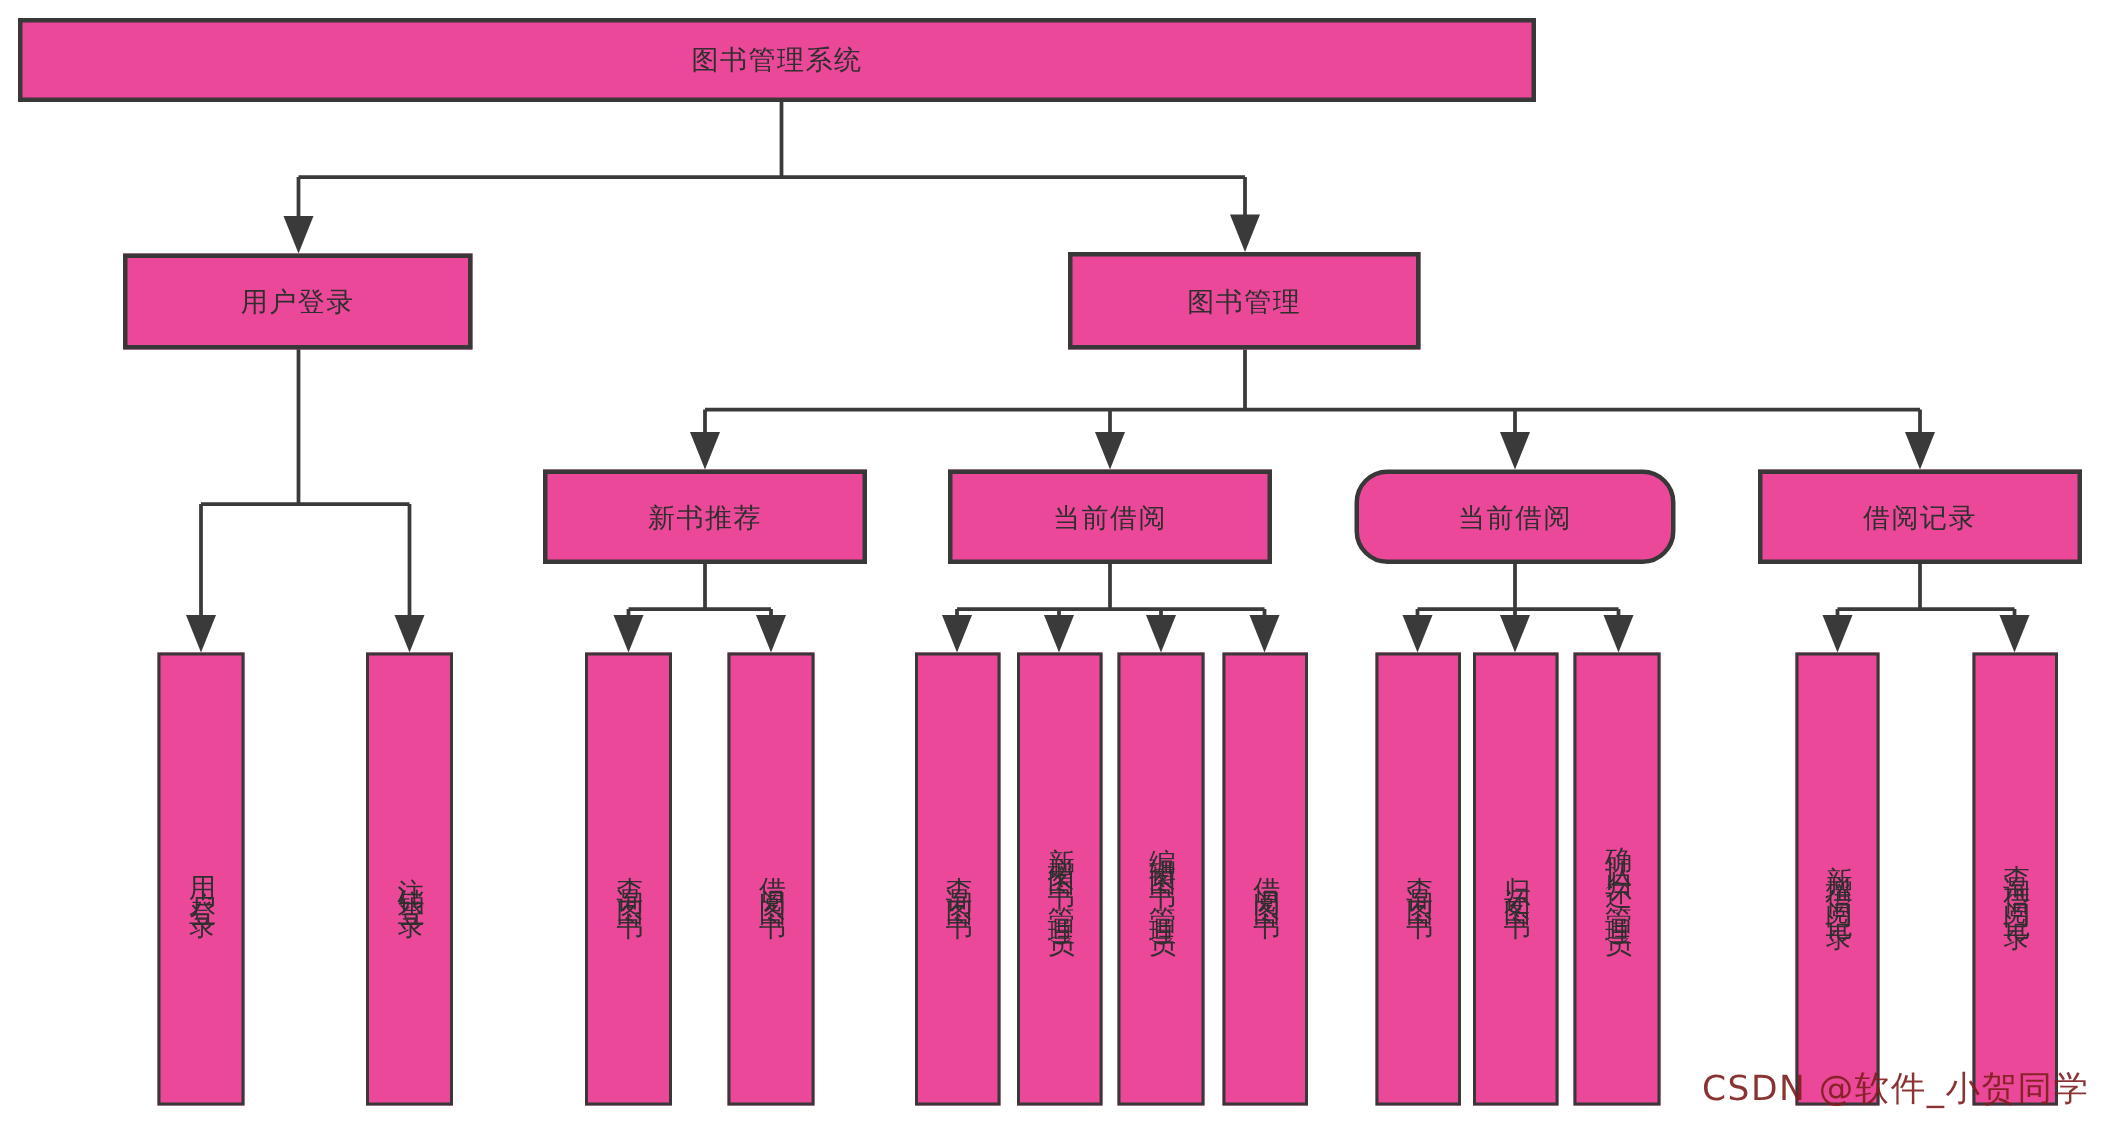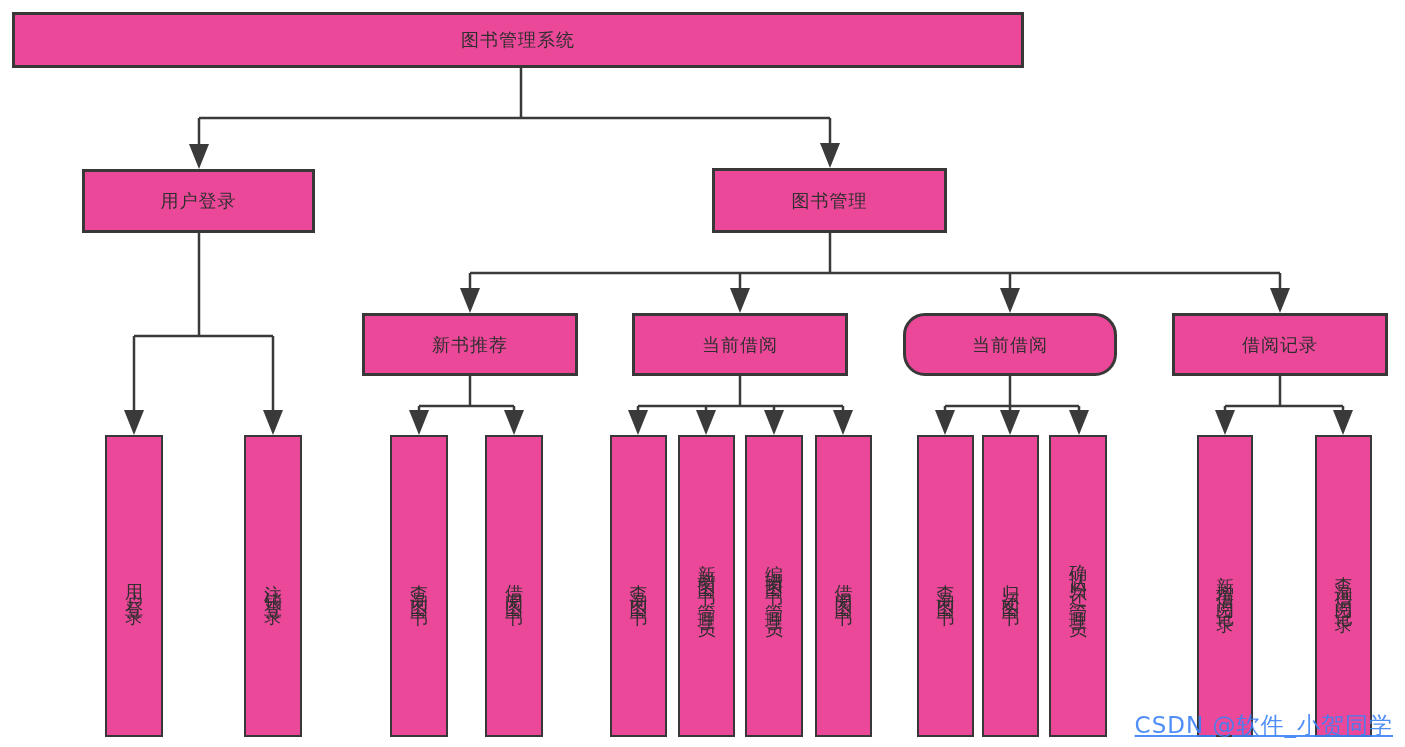--- a/index.html
+++ b/index.html
@@ -44,27 +44,26 @@
     text-orientation: mixed;
     letter-spacing: 8px;
     line-height: 1;
   }
 
   .watermark {
     position: absolute;
     right: 12px;
     bottom: 6px;
     font-size: 23px;
-    color: #3b82f6;
+    color: #7f1d1d;
     opacity: 0.9;
     letter-spacing: 1px;
     white-space: nowrap;
     z-index: 5;
     pointer-events: none;
-    text-decoration: underline;
   }
 </style>
 </head>
 <body>
 
 <div class="canvas">
 
   <svg class="connectors" id="connectors" viewBox="0 0 1405 747">
       <path d="M521,68 V118" stroke="#3a3a3a" stroke-width="2.5" fill="none"></path>
       <path d="M199,118 H830" stroke="#3a3a3a" stroke-width="2.5" fill="none"></path>

